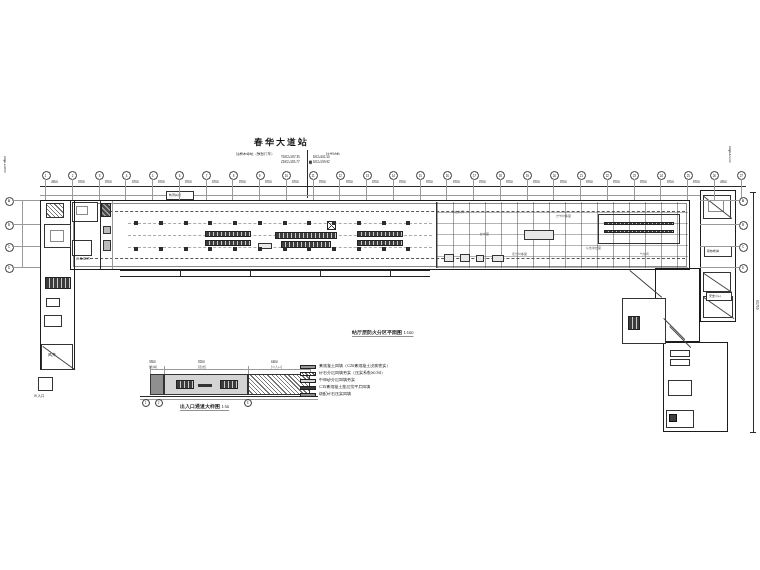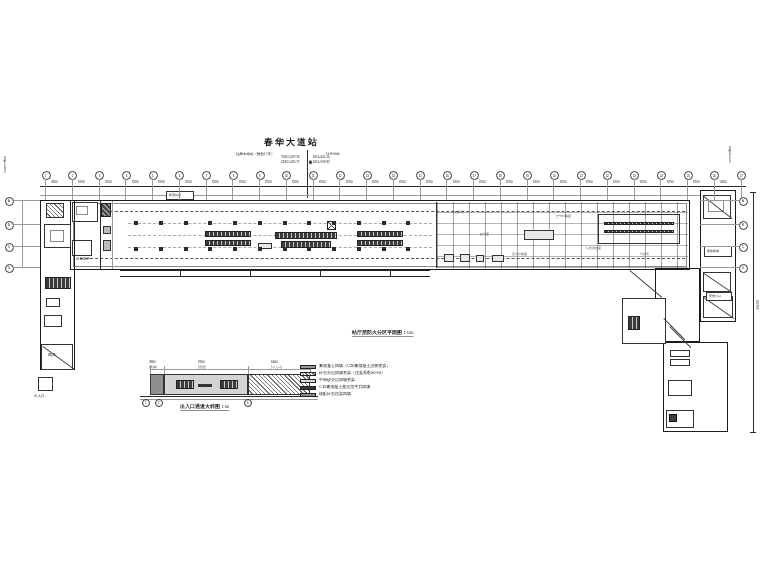--- a/index.html
+++ b/index.html
@@ -59,21 +59,21 @@
   .sw-hatch{background:repeating-linear-gradient(45deg,#fff 0 1.5px,#666 1.5px 2.5px);}
   .sw-light{background:#d8d8d8;}
   .sw-dark{background:#383838;}
   .sw-mid{background:#8a8a8a;}
 </style>
 </head>
 <body>
 
 <div id="canvas">
 
-  <div class="title" style="left:264px;top:136px;">春华大道站</div>
+  <div class="title" style="left:254px;top:136px;">春华大道站</div>
   <div class="t t35" style="left:236px;top:151px;">往树木岭站（预留行车）</div>
   <div class="t t35" style="left:326px;top:151px;">往光达站</div>
   <div class="t t3" style="left:281px;top:155px;">YDK2+587.35</div>
   <div class="t t3" style="left:281px;top:160px;">ZDK2+585.77</div>
   <div class="t t3" style="left:313px;top:155px;">DK2+601.50</div>
   <div class="t t3" style="left:313px;top:160px;">DK2+599.92</div>
   <div class="vln" style="left:307px;top:150px;height:48px;"></div>
   <div class="t t3 vtext" style="left:308px;top:158px;">车站中心里程</div>
 
   <div class="t t3 vtext" style="left:2px;top:156px;">右DK2+158.00</div>

